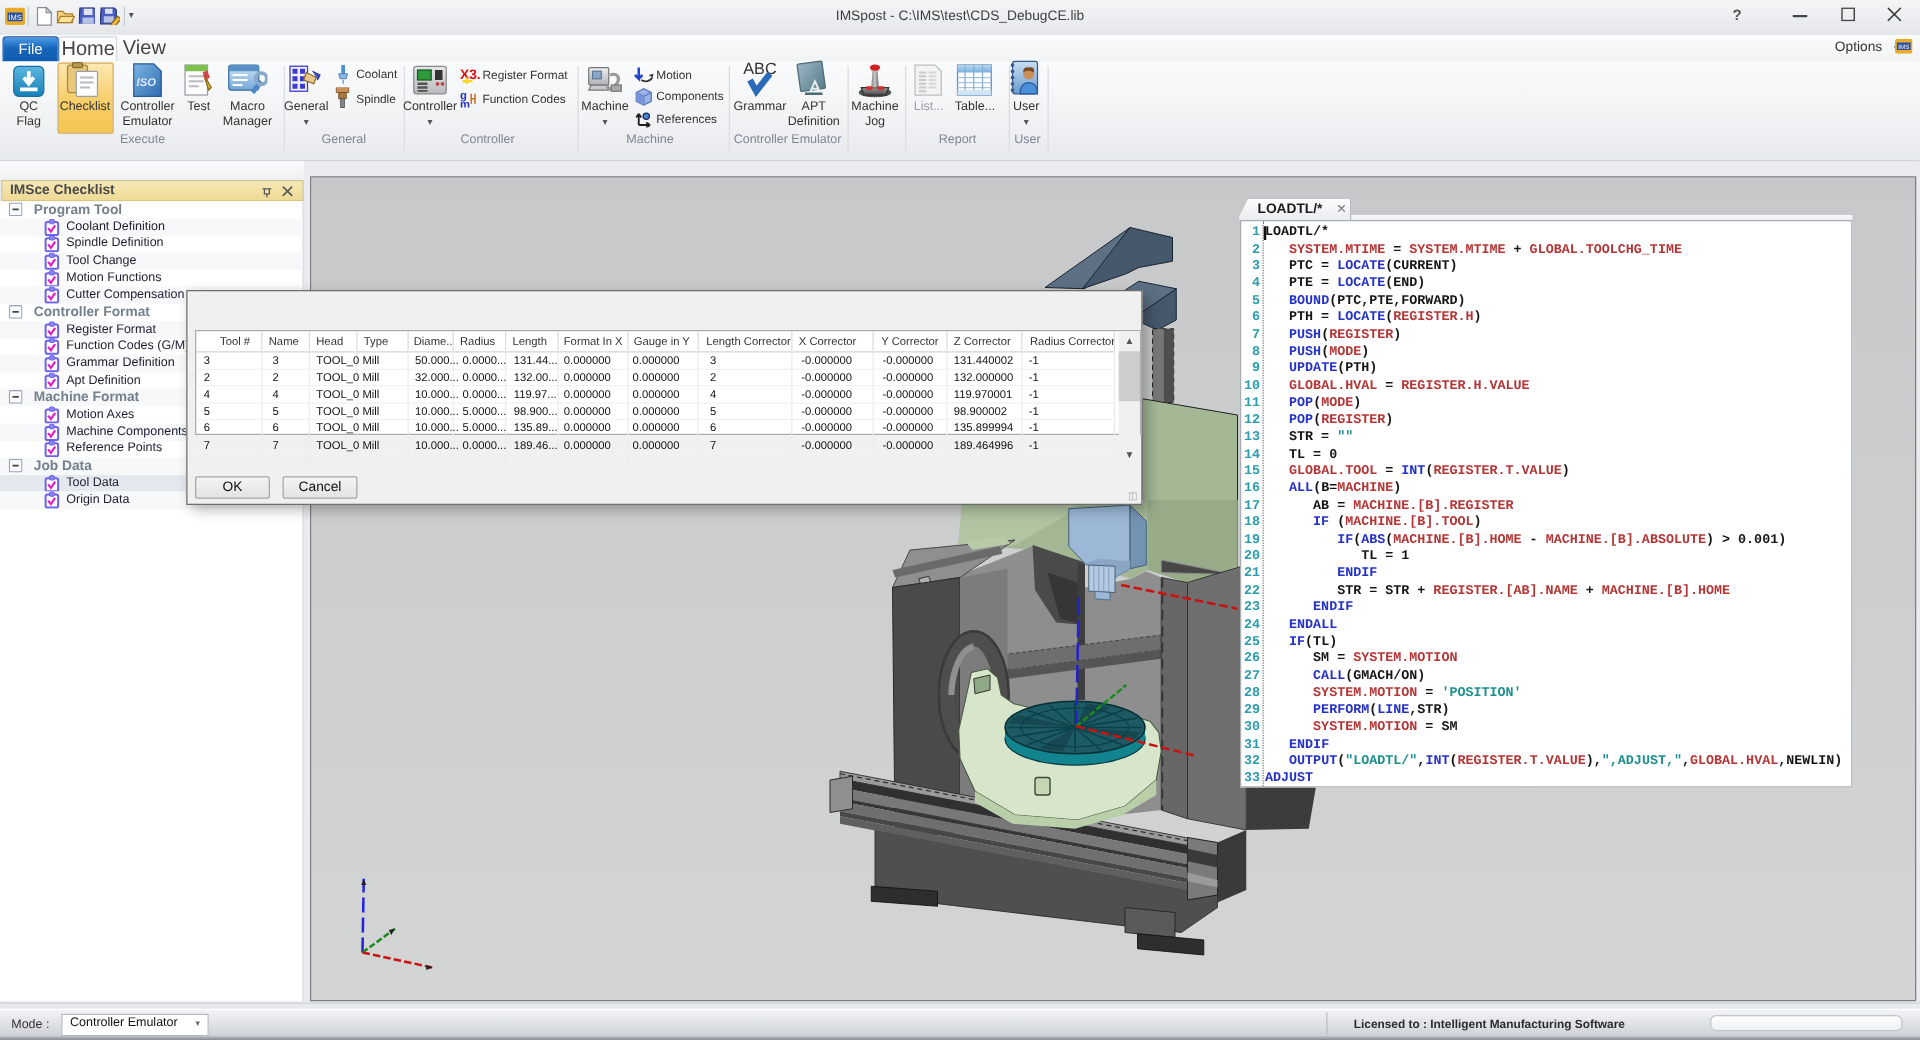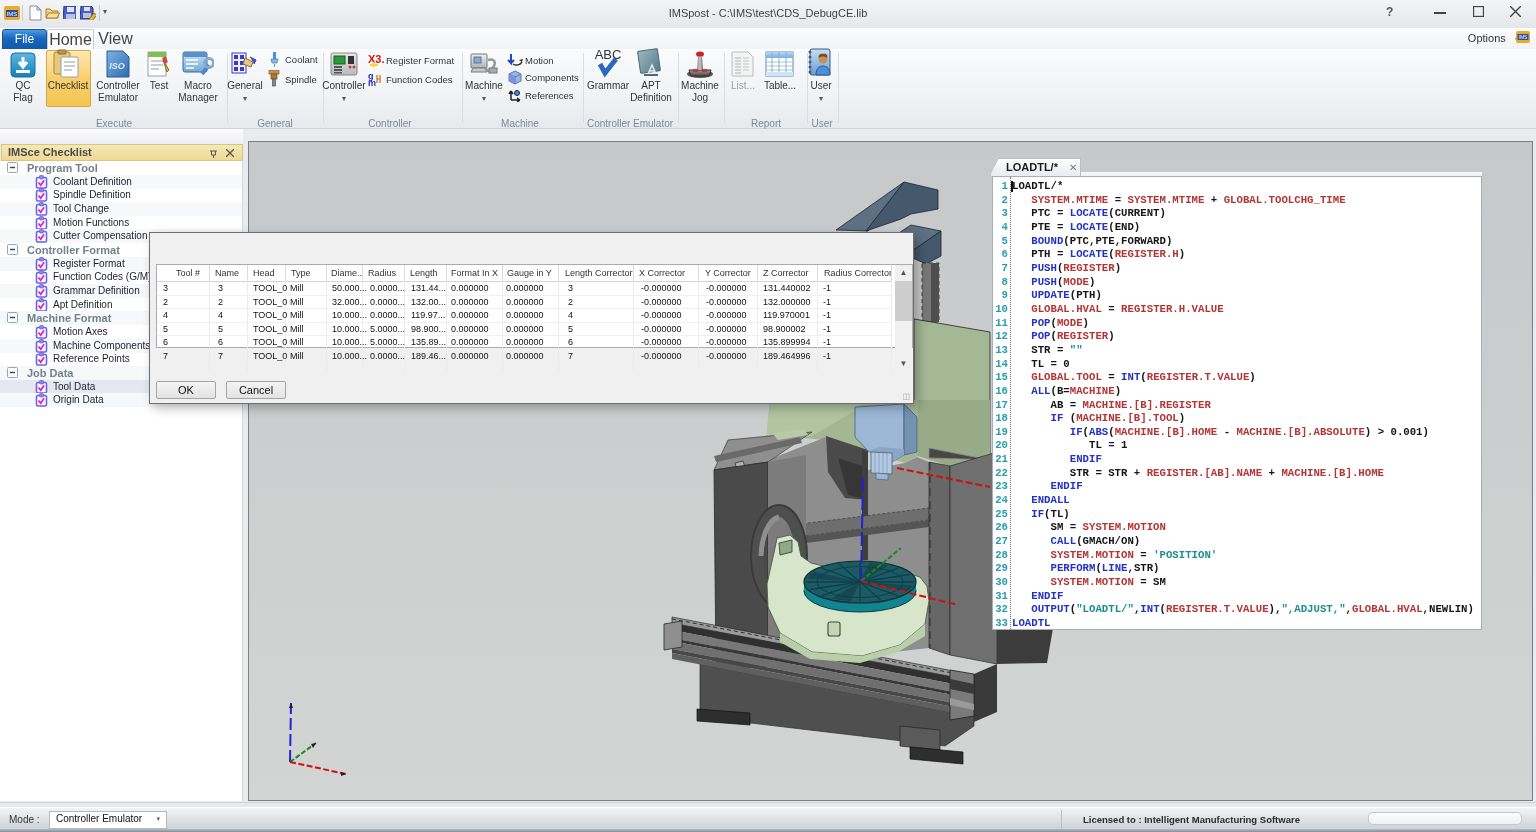--- a/index.html
+++ b/index.html
@@ -7,21 +7,21 @@
 #titlebar{left:0;top:0;width:1536px;height:28px;background:linear-gradient(#f4f5f7,#e4e7ea);border-bottom:1px solid #d8dbdf;}
 #title{left:0;top:7px;width:1536px;text-align:center;font-size:11px;color:#3f3f3f;}
 #tabrow{left:0;top:28px;width:1536px;height:21px;background:linear-gradient(#fbfcfd,#f1f3f5);}
 #filetab{left:2px;top:1px;width:43px;height:19px;background:linear-gradient(#4d9ae4,#1766bb 45%,#0f5aad);border:1px solid #15529c;border-radius:3px 3px 0 0;color:#fff;font-size:12px;text-align:center;line-height:18px;}
 .tab{top:1px;height:19px;font-size:16px;color:#444;text-align:center;line-height:19px;}
 #hometab{left:47px;width:45px;background:#fdfdfe;border:1px solid #c9ced4;border-bottom:none;border-radius:2px 2px 0 0;}
 #viewtab{left:94px;width:43px;}
 #optrow{right:14px;top:4px;font-size:11px;color:#333;}
 #ribbon{left:0;top:49px;width:1536px;height:79px;background:linear-gradient(#fafbfc,#f0f2f4 60%,#e7eaed);border-bottom:1px solid #d0d4d9;}
 .gsep{position:absolute;top:4px;width:1px;height:70px;background:#dadde1;}
-.glabel{position:absolute;top:57px;font-size:10px;color:#7e8794;text-align:center;white-space:nowrap;margin-top:12px;}
+.glabel{position:absolute;top:57px;font-size:10px;color:#7e8794;text-align:center;white-space:nowrap;}
 .bb{position:absolute;text-align:center;font-size:10px;color:#333;line-height:12px;}
 .sl{position:absolute;font-size:9.5px;color:#333;white-space:nowrap;}
 #main{left:0;top:129px;width:1536px;height:673px;background:#e9ebee;}
 #lp-top{left:0;top:0;width:243px;height:15px;background:linear-gradient(#fafbfc,#eef0f3);}
 #lp-head{left:1px;top:15px;width:242px;height:17px;background:linear-gradient(#f6e8b7,#efda94);border:1px solid #d9c685;box-sizing:border-box;font-size:11px;font-weight:bold;color:#4a4a4a;line-height:15px;padding-left:6px;}
 #lp-body{left:0;top:32px;width:243px;height:640px;background:#fff;border-right:1px solid #d5d8dc;box-sizing:border-box;}
 .trow{position:absolute;left:0;width:242px;height:14px;font-size:10px;color:#1d1d30;line-height:14px;white-space:nowrap;}
 .trow.alt{background:#f6f8f9;}
 .trow .tx{position:absolute;top:0;}
 .ghead{font-weight:bold;color:#75808d;font-size:11px;}
@@ -684,21 +684,21 @@
       <span class="k">ENDIF</span>
    <span class="k">ENDALL</span>
    <span class="k">IF</span>(TL)
       SM = <span class="v">SYSTEM.MOTION</span>
       <span class="k">CALL</span>(GMACH/ON)
       <span class="v">SYSTEM.MOTION</span> = <span class="s">'POSITION'</span>
       <span class="k">PERFORM</span>(<span class="k">LINE</span>,STR)
       <span class="v">SYSTEM.MOTION</span> = SM
    <span class="k">ENDIF</span>
    <span class="k">OUTPUT</span>(<span class="s">"LOADTL/"</span>,<span class="k">INT</span>(<span class="v">REGISTER.T.VALUE</span>),<span class="s">",ADJUST,"</span>,<span class="v">GLOBAL.HVAL</span>,NEWLIN)
-<span class="k">LOADTL</span></pre>
+<span class="k">ADJUST</span></pre>
     </div>
 <div id="dlg" class="abs">
       <div id="grid" class="abs">
         <div class="abs" style="left:0;top:0;width:735px;height:16px;border-bottom:1px solid #d4d4d4">
           <div class="gc" style="left:0px;width:53px;padding-left:19px">Tool #</div>
           <div class="gc" style="left:53px;width:38px;padding-left:5px">Name</div>
           <div class="gc" style="left:91px;width:38px;padding-left:5px">Head</div>
           <div class="gc" style="left:129px;width:41px;padding-left:5px">Type</div>
           <div class="gc" style="left:170px;width:36px;padding-left:4px">Diame...</div>
           <div class="gc" style="left:206px;width:42px;padding-left:5px">Radius</div>

